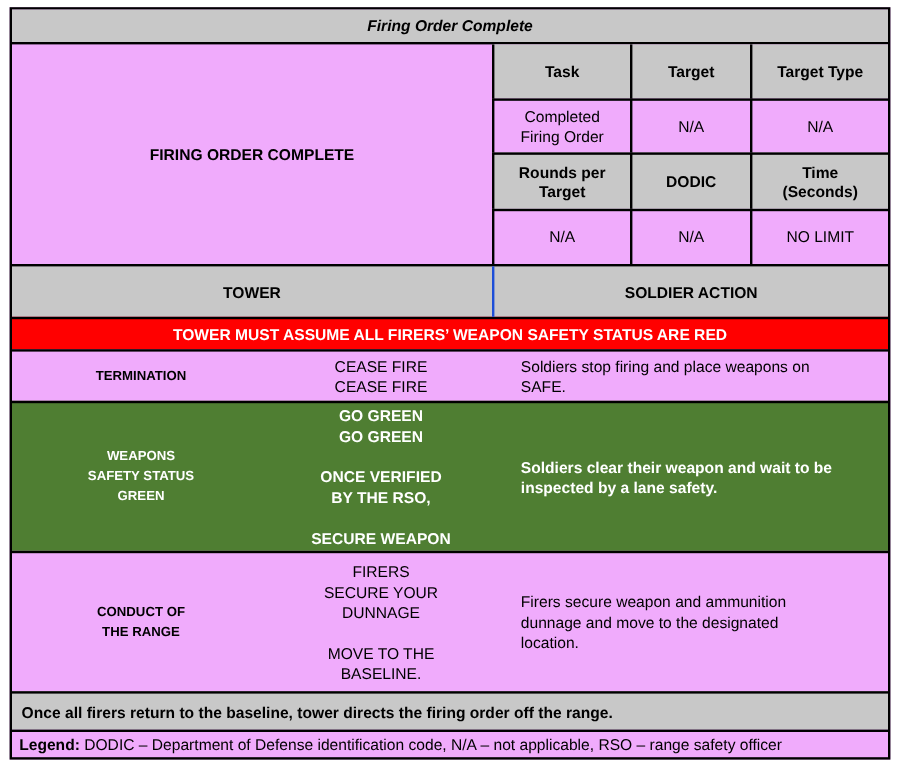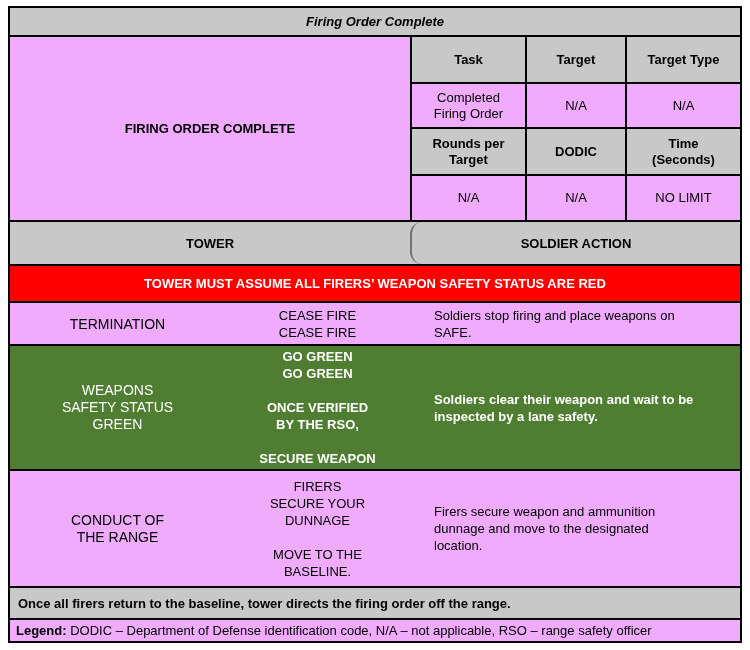--- a/index.html
+++ b/index.html
@@ -62,37 +62,37 @@
   
   .r-tower{
     height:44px;
     display:grid; grid-template-columns:400px 1fr;
     background:var(--gray);
   }
   .r-tower > div{
     display:flex; align-items:center; justify-content:center;
     font-size:13px; font-weight:bold;
   }
-  .r-tower .right{ border-left:2px solid #737373;border-radius:12px; }
+  .r-tower .right{ border-left:2px solid #1d4ed8; }
 
   
   .r-warning{
-    height:37px; background:var(--red);
+    height:27px; background:var(--red);
     display:flex; align-items:center; justify-content:center;
     color:#fff; font-size:13px; font-weight:bold;
   }
 
   
   .r-body{
     display:grid;
     grid-template-columns:215px 185px 1fr;
   }
   .r-body .c1{
     display:flex; align-items:center; justify-content:center;
-    text-align:center; font-size:14px; font-weight:normal;
+    text-align:center; font-size:11px; font-weight:bold;
     white-space:pre-line; line-height:17px; padding:2px;
   }
   .r-body .c2{
     display:flex; align-items:center; justify-content:center;
     text-align:center; font-size:13px;
     white-space:pre-line; line-height:17px; padding:2px;
   }
   .r-body .c3{
     display:flex; align-items:center; justify-content:flex-start;
     text-align:left; font-size:13px; line-height:17px;

